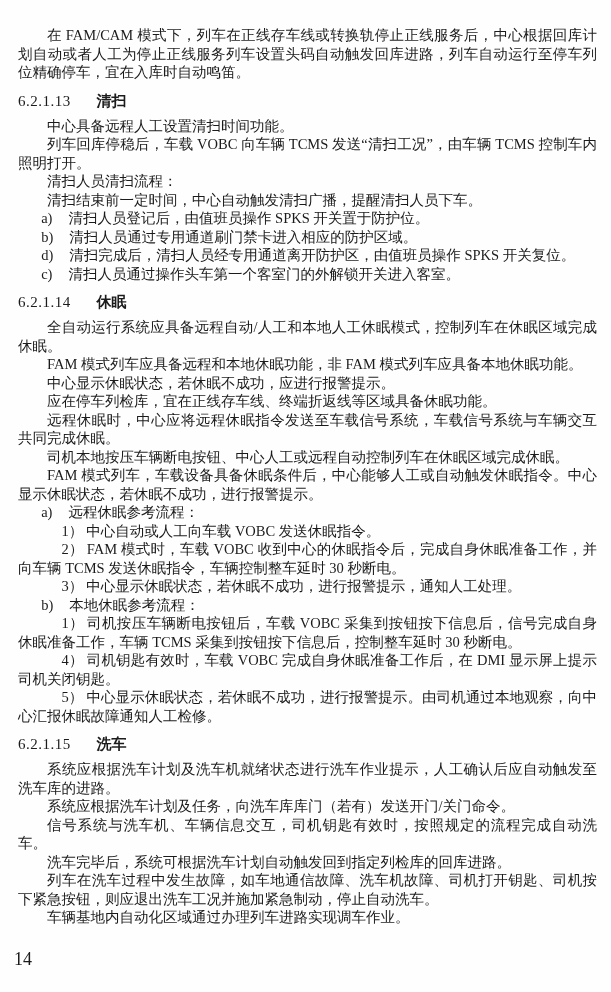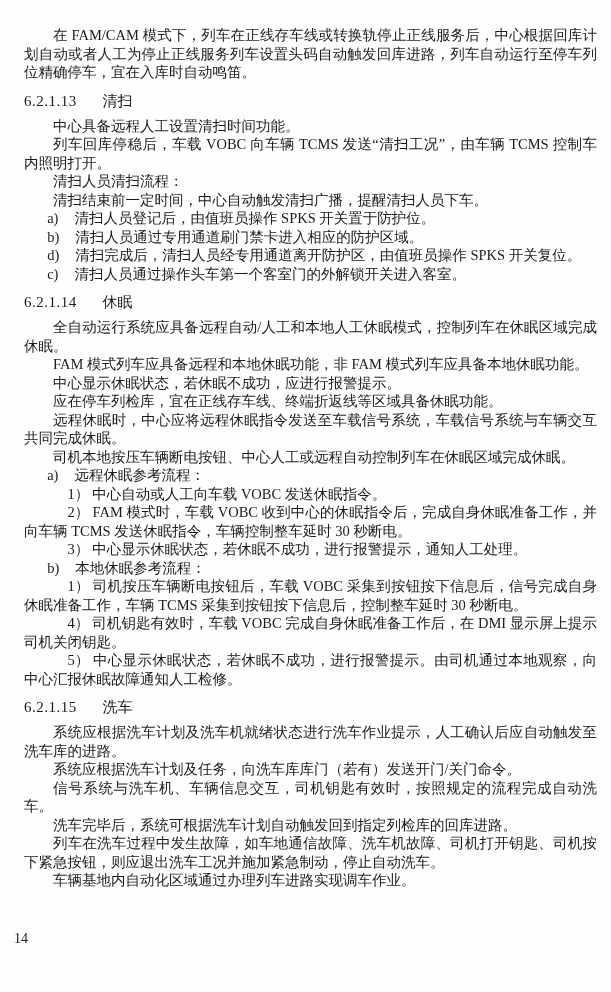--- a/index.html
+++ b/index.html
@@ -5,21 +5,21 @@
   html, body {
     margin: 0;
     padding: 0;
     background: #ffffff;
   }
   .page {
     position: relative;
     width: 611px;
     height: 992px;
     box-sizing: border-box;
-    padding: 26px 14px 0 24px;
+    padding: 26px 14px 0 18px;
     background: #fefefe;
     color: #1b1b1b;
     font-family: "Liberation Serif", "DejaVu Serif", serif;
     font-size: 14.5px;
     line-height: 18.5px;
     overflow: hidden;
   }
   p { margin: 0; }
   .line { text-align: justify; }
   .para { text-indent: 2em; }
@@ -34,27 +34,27 @@
     white-space: nowrap;
   }
   .h-num {
     font-family: Liberation Serif, serif;
     font-weight: normal;
     letter-spacing: 0.5px;
     margin-right: 22px;
   }
   .h-title {
     font-family: "Liberation Sans", "DejaVu Sans", sans-serif;
-    font-weight: normal;
+    font-weight: bold;
   }
   .page-number {
     position: absolute;
     left: 14px;
-    bottom: 44px;
-    font-size: 14px;
+    bottom: 24px;
+    font-size: 18px;
     line-height: 18px;
   }
 </style>
 </head>
 <body>
 
 <div class="page">
   <p class="line para">在 FAM/CAM 模式下，列车在正线存车线或转换轨停止正线服务后，中心根据回库计划自动或者人工为停止正线服务列车设置头码自动触发回库进路，列车自动运行至停车列位精确停车，宜在入库时自动鸣笛。</p>
 
   <div id="sections">
@@ -80,20 +80,21 @@
       <span class="h-num">6.2.1.14</span>
       <span class="h-title">休眠</span>
     </h3>
     <div class="sec-body">
           <p class="line para">全自动运行系统应具备远程自动/人工和本地人工休眠模式，控制列车在休眠区域完成休眠。</p>
           <p class="line para">FAM 模式列车应具备远程和本地休眠功能，非 FAM 模式列车应具备本地休眠功能。</p>
           <p class="line para">中心显示休眠状态，若休眠不成功，应进行报警提示。</p>
           <p class="line para">应在停车列检库，宜在正线存车线、终端折返线等区域具备休眠功能。</p>
           <p class="line para">远程休眠时，中心应将远程休眠指令发送至车载信号系统，车载信号系统与车辆交互共同完成休眠。</p>
           <p class="line para">司机本地按压车辆断电按钮、中心人工或远程自动控制列车在休眠区域完成休眠。</p>
+          <p class="line para">FAM 模式列车，车载设备具备休眠条件后，中心能够人工或自动触发休眠指令。中心显示休眠状态，若休眠不成功，进行报警提示。</p>
           <p class="line item"><span class="marker">a)</span>远程休眠参考流程：</p>
           <p class="line sub"><span class="marker">1）</span>中心自动或人工向车载 VOBC 发送休眠指令。</p>
           <p class="line sub"><span class="marker">2）</span>FAM 模式时，车载 VOBC 收到中心的休眠指令后，完成自身休眠准备工作，并向车辆 TCMS 发送休眠指令，车辆控制整车延时 30 秒断电。</p>
           <p class="line sub"><span class="marker">3）</span>中心显示休眠状态，若休眠不成功，进行报警提示，通知人工处理。</p>
           <p class="line item"><span class="marker">b)</span>本地休眠参考流程：</p>
           <p class="line sub"><span class="marker">1）</span>司机按压车辆断电按钮后，车载 VOBC 采集到按钮按下信息后，信号完成自身休眠准备工作，车辆 TCMS 采集到按钮按下信息后，控制整车延时 30 秒断电。</p>
           <p class="line sub"><span class="marker">4）</span>司机钥匙有效时，车载 VOBC 完成自身休眠准备工作后，在 DMI 显示屏上提示司机关闭钥匙。</p>
           <p class="line sub"><span class="marker">5）</span>中心显示休眠状态，若休眠不成功，进行报警提示。由司机通过本地观察，向中心汇报休眠故障通知人工检修。</p>
         </div>
   </section>

